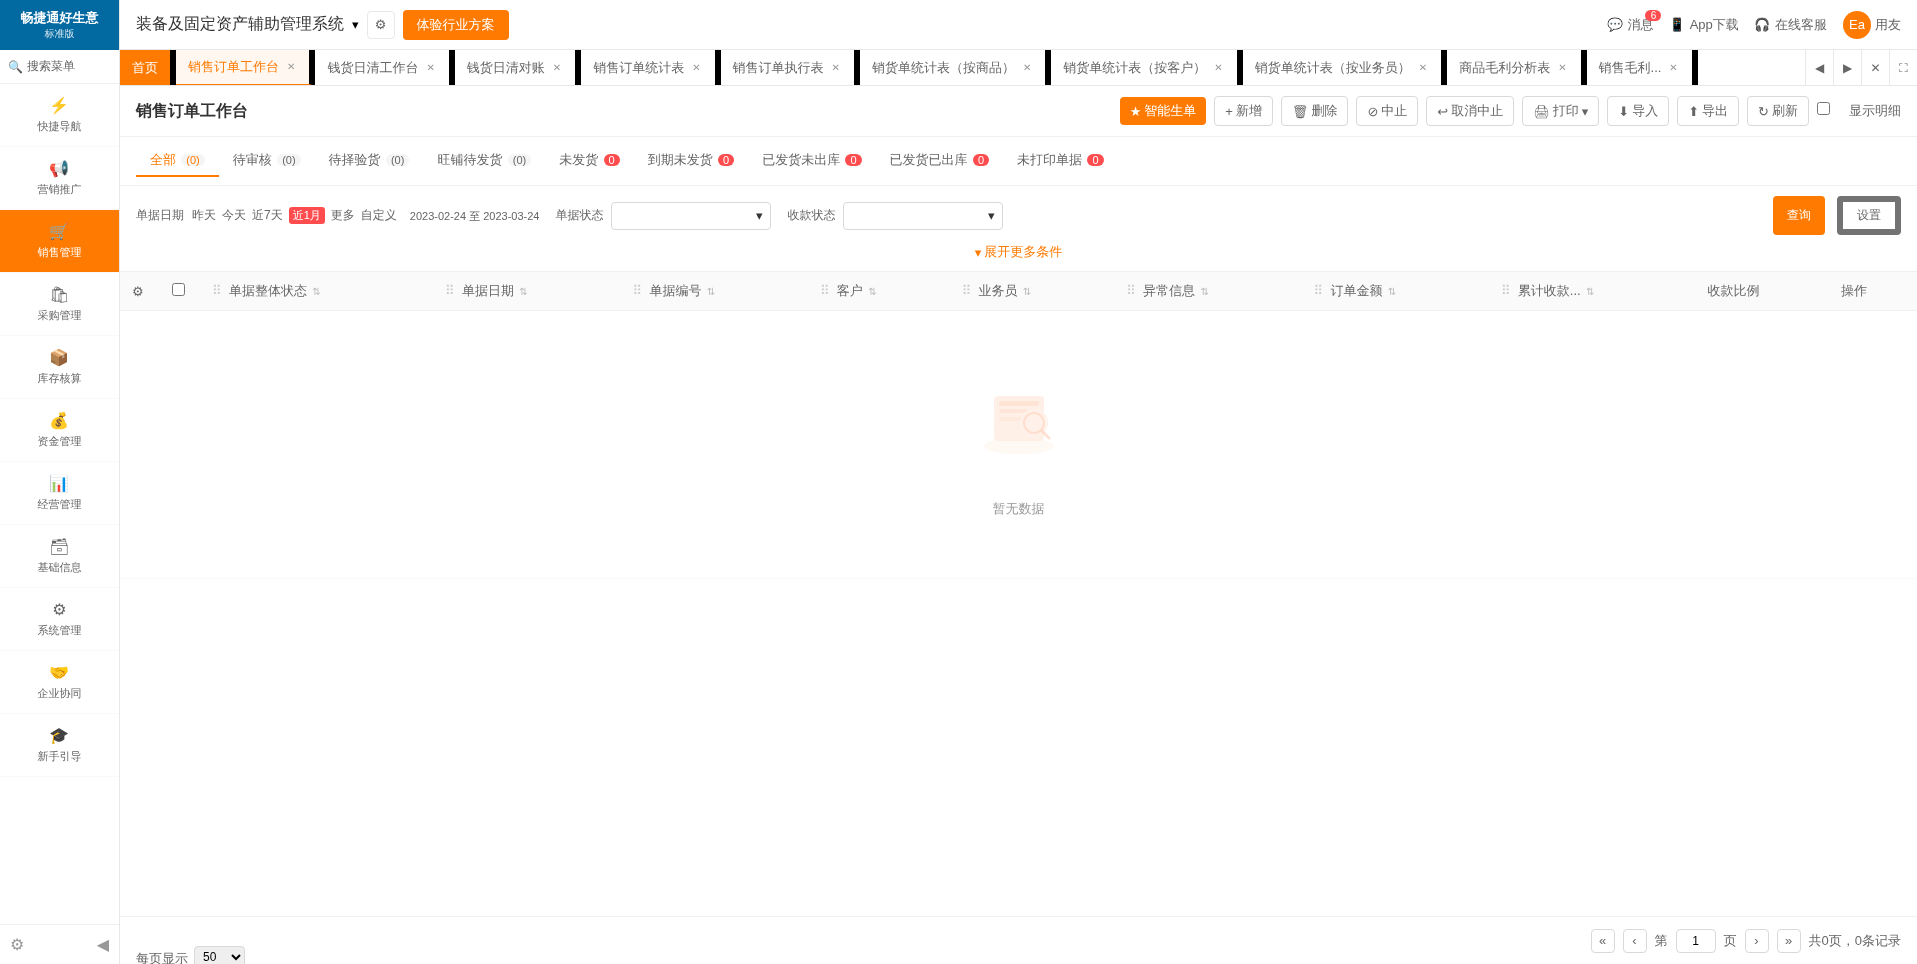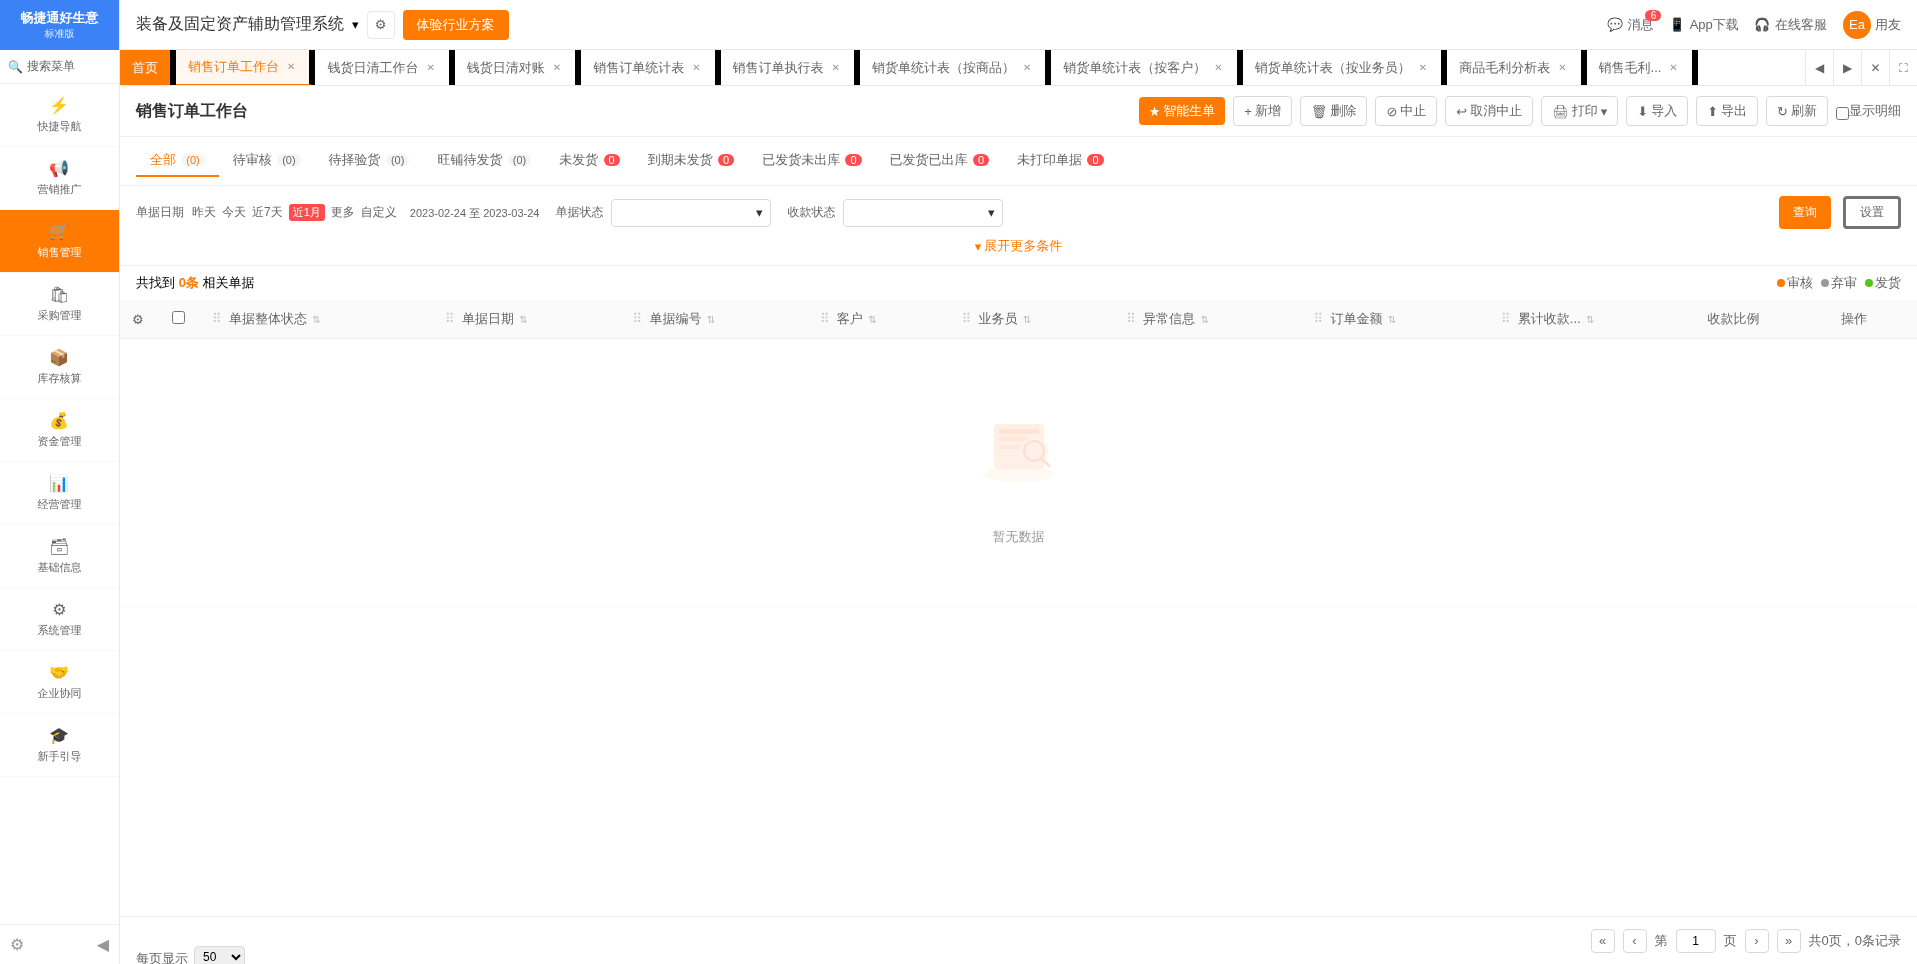--- a/index.html
+++ b/index.html
@@ -1,20 +1,20 @@
 <!DOCTYPE html>
 <html><head>
   <meta charset="utf-8">
   <style>
     * { box-sizing: border-box; margin: 0; padding: 0; font-family: 'Microsoft YaHei', 'PingFang SC', sans-serif; font-size: 13px; }
     body { display: flex; height: 964px; overflow: hidden; background: #f5f5f5; }
 
     
     .sidebar { width: 120px; background: #fff; display: flex; flex-direction: column; border-right: 1px solid #e8e8e8; flex-shrink: 0; }
-    .sidebar-logo { height: 50px; background: #3b82f6; display: flex; align-items: center; justify-content: center; padding: 8px; }
+    .sidebar-logo { height: 50px; background: #0369a1; display: flex; align-items: center; justify-content: center; padding: 8px; }
     .sidebar-logo-text { color: #fff; font-size: 12px; font-weight: bold; text-align: center; line-height: 1.3; }
     .sidebar-search { padding: 8px; border-bottom: 1px solid #f0f0f0; display: flex; align-items: center; gap: 4px; cursor: pointer; color: #666; }
     .sidebar-search span { font-size: 12px; }
     .sidebar-nav-item { padding: 12px 8px; display: flex; flex-direction: column; align-items: center; gap: 4px; cursor: pointer; color: #666; border-bottom: 1px solid #f9f9f9; }
     .sidebar-nav-item.active { background: #ff7a00; color: #fff; }
     .sidebar-nav-item .nav-icon { font-size: 16px; }
     .sidebar-nav-item .nav-label { font-size: 11px; text-align: center; }
     .sidebar-footer { margin-top: auto; padding: 10px; display: flex; justify-content: space-between; border-top: 1px solid #f0f0f0; }
     .sidebar-footer-icon { cursor: pointer; color: #999; font-size: 16px; }
 
@@ -44,21 +44,21 @@
 
     
     .content { flex: 1; overflow: hidden; display: flex; flex-direction: column; }
 
     
     .content-toolbar { padding: 10px 16px; background: #fff; display: flex; align-items: center; justify-content: space-between; border-bottom: 1px solid #f0f0f0; flex-shrink: 0; }
     .content-title { font-size: 16px; font-weight: bold; color: #333; }
     .toolbar-actions { display: flex; align-items: center; gap: 8px; }
     .btn-smart { background: #ff7a00; color: #fff; border: none; padding: 5px 10px; border-radius: 4px; cursor: pointer; font-size: 12px; display: flex; align-items: center; gap: 3px; }
     .btn-outline { background: #fff; color: #666; border: 1px solid #d9d9d9; padding: 5px 10px; border-radius: 4px; cursor: pointer; font-size: 12px; display: flex; align-items: center; gap: 3px; }
-    .checkbox-label { display: flex; align-items: flex-end; gap: 0; font-size: 12px; color: #666; cursor: pointer; }
+    .checkbox-label { display: flex; align-items: flex-start; gap: 19px; font-size: 12px; color: #666; cursor: pointer; }
 
     
     .sub-tabs { padding: 8px 16px; background: #fff; display: flex; align-items: center; gap: 0; border-bottom: 1px solid #f0f0f0; flex-shrink: 0; }
     .sub-tab { padding: 6px 14px; cursor: pointer; font-size: 12px; color: #666; border-bottom: 2px solid transparent; white-space: nowrap; }
     .sub-tab.active { color: #ff7a00; border-bottom-color: #ff7a00; }
     .sub-tab .count-badge { background: #f5f5f5; border-radius: 8px; padding: 0 5px; font-size: 11px; margin-left: 2px; }
     .sub-tab .count-badge.red { background: #ff4d4f; color: #fff; }
 
     
     .filter-bar { padding: 10px 16px; background: #fff; border-bottom: 1px solid #f0f0f0; flex-shrink: 0; }
@@ -385,52 +385,31 @@
         </div>
         <div class="filter-item">
           <span class="filter-label">收款状态</span>
           <div class="filter-select">
             <span></span>
             <span>▾</span>
           </div>
         </div>
         <div style="margin-left:auto;display:flex;gap:12px;">
           <button style="background:#ff7a00;color:#fff;border:none;padding:5px 14px;border-radius:4px;cursor:pointer;font-size:12px;">查询</button>
-          <button style="background:#fff;color:#666;border:3px solid #737373;padding:5px 14px;border-radius:4px;cursor:pointer;font-size:12px;">设置</button>
+          <button style="background:#fff;color:#666;border:6px solid #737373;padding:5px 14px;border-radius:4px;cursor:pointer;font-size:12px;">设置</button>
         </div>
       </div>
       <div style="margin-top:8px;display:flex;justify-content:center;">
         <button class="expand-btn">
           <span>▾</span>
           <span>展开更多条件</span>
         </button>
       </div>
     </div>
 
-    <div class="action-bar">
-      <div>
-        <span>共找到</span>
-        <span style="color:#ff7a00;font-weight:bold;">0条</span>
-        <span>相关单据</span>
-      </div>
-      <div class="action-btns">
-        <span class="action-btn">
-          <span class="dot dot-orange"></span>
-          <span>审核</span>
-        </span>
-        <span class="action-btn">
-          <span class="dot dot-gray"></span>
-          <span>弃审</span>
-        </span>
-        <span class="action-btn">
-          <span class="dot dot-green"></span>
-          <span>发货</span>
-        </span>
-      </div>
-    </div>
 
     <div class="table-wrapper">
       <table>
         <thead>
           <tr>
             <th class="checkbox-cell">
               <span>⚙</span>
             </th>
             <th class="checkbox-cell">
               <input type="checkbox" style="">

